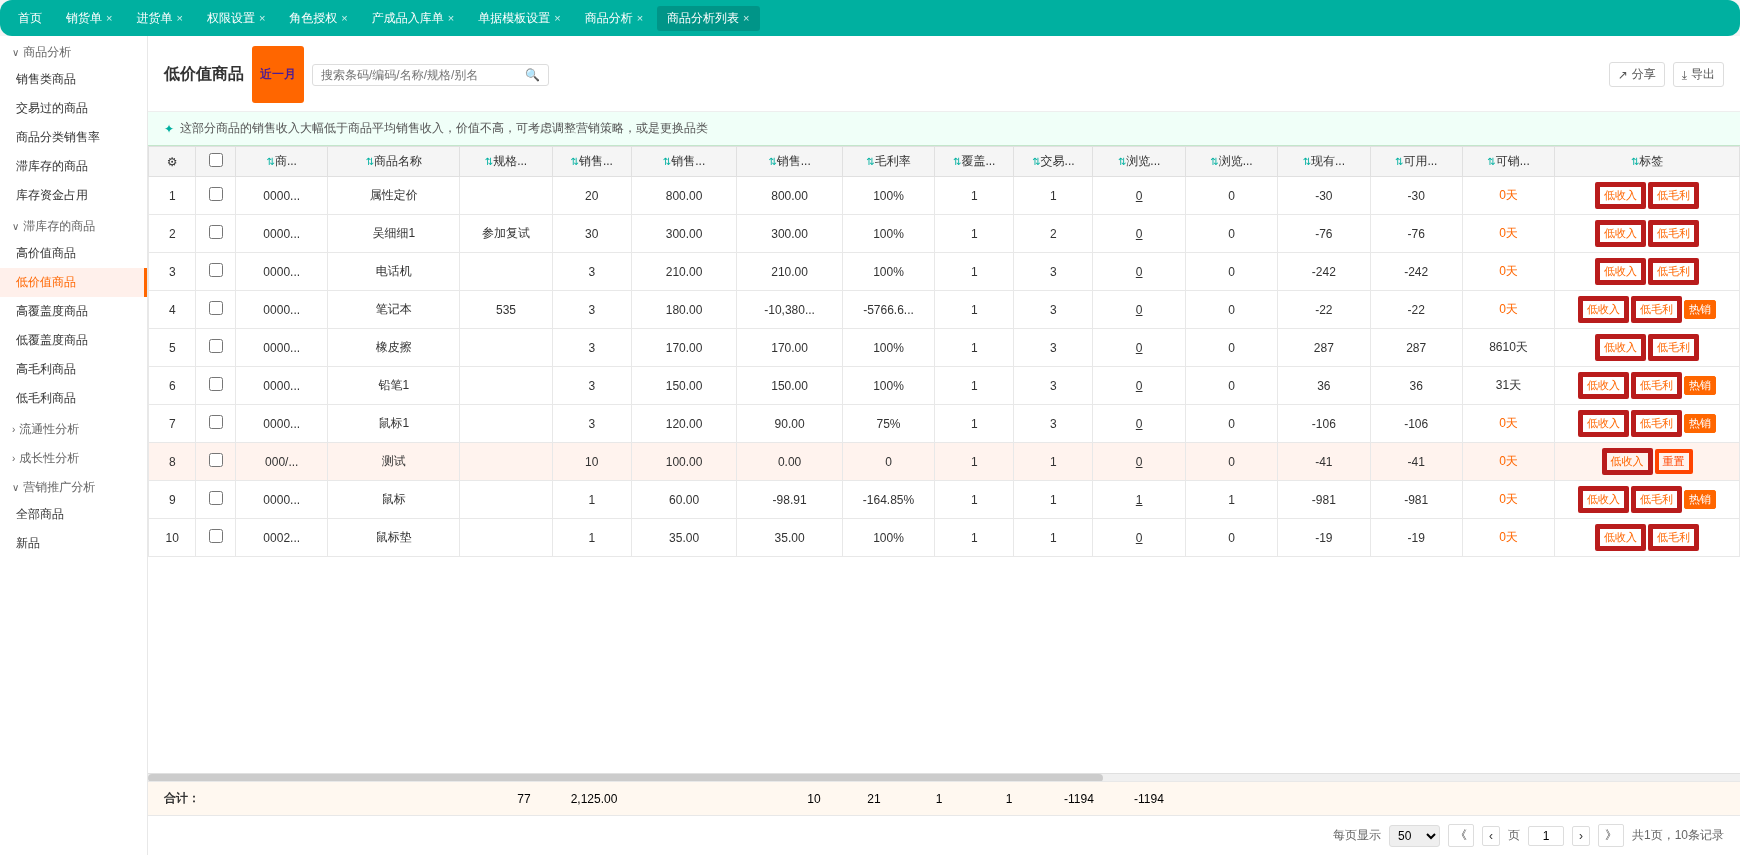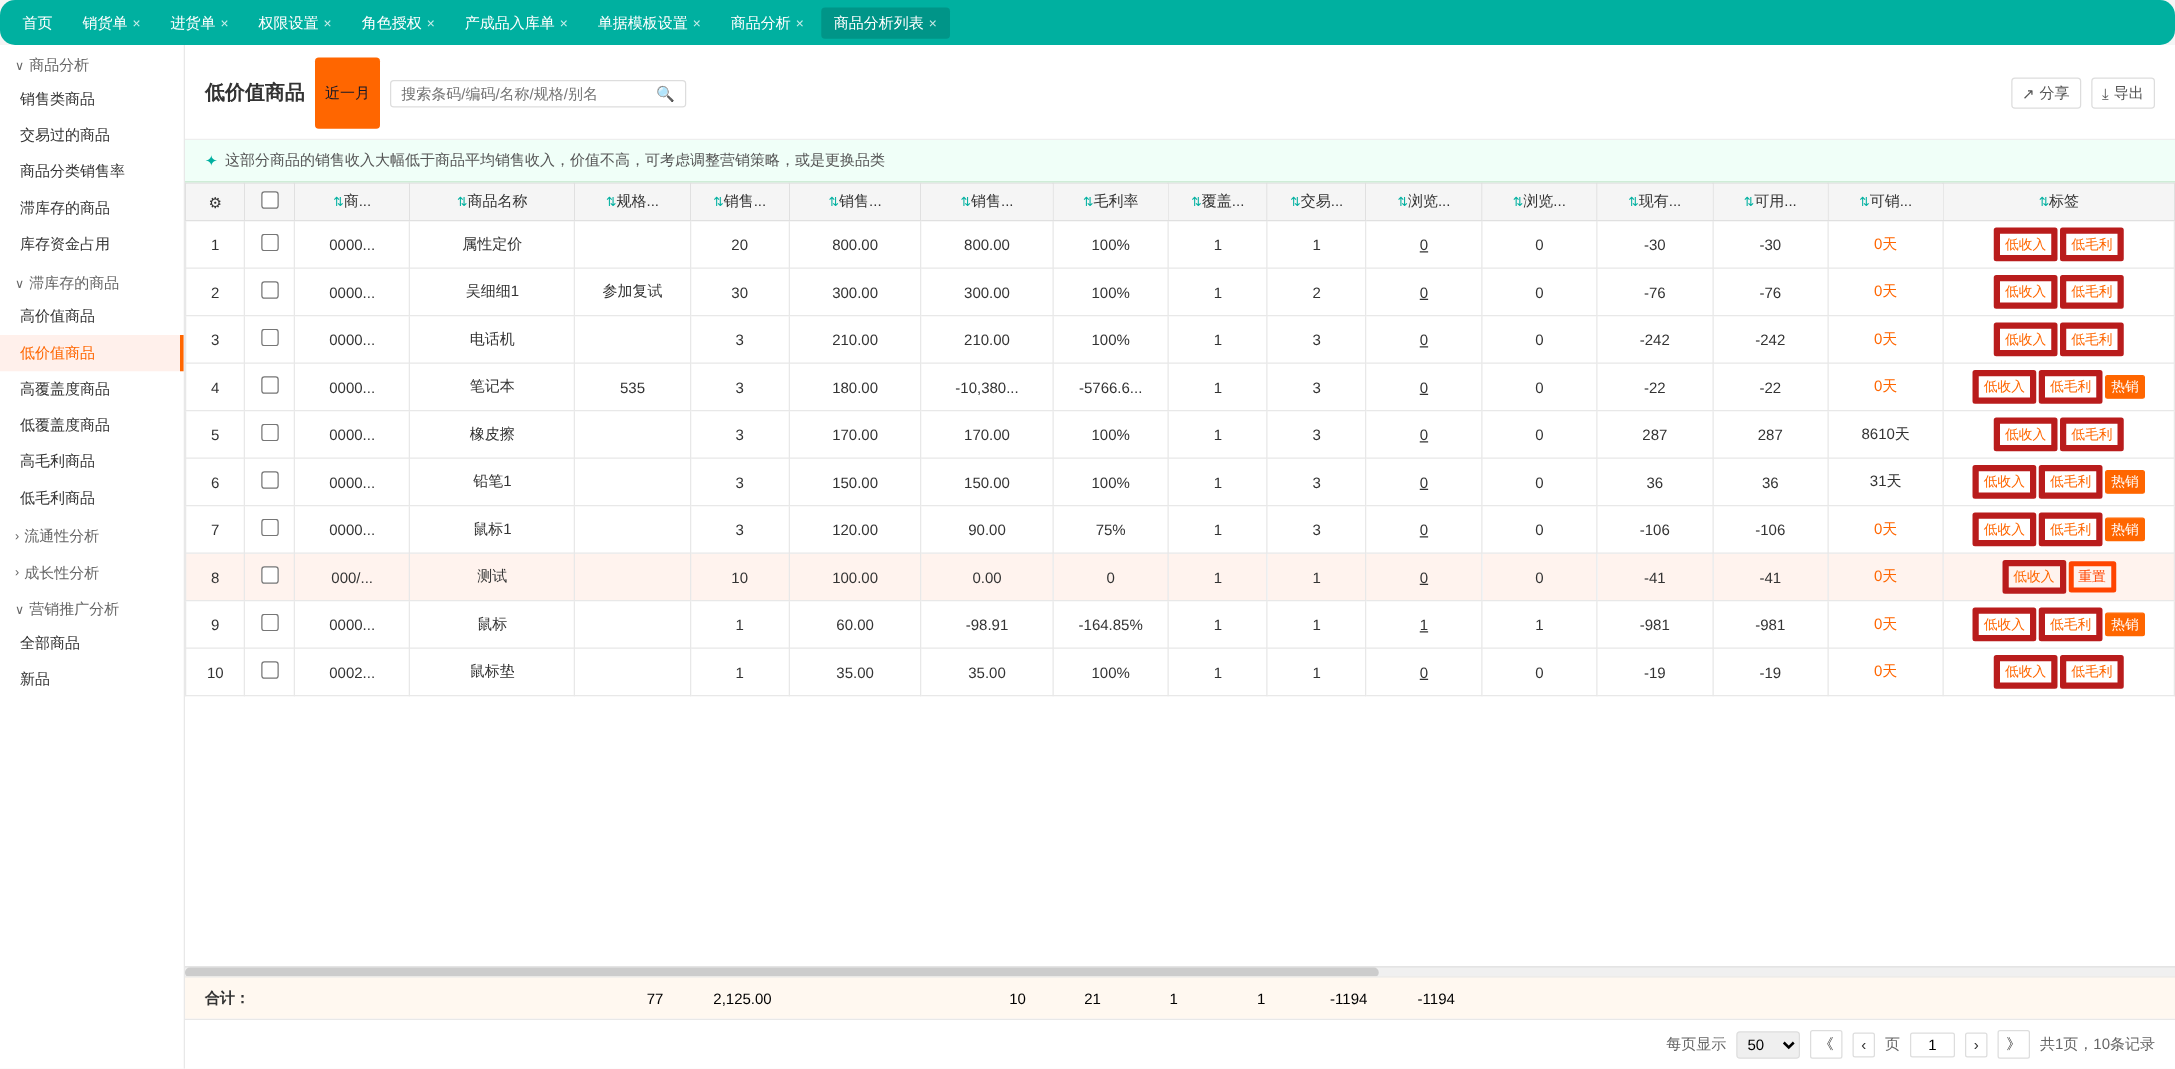--- a/index.html
+++ b/index.html
@@ -68,26 +68,27 @@
       padding: 10px 16px 8px;
       display: flex;
       align-items: center;
       gap: 8px;
       border-bottom: 1px solid #eee;
       flex-shrink: 0;
     }
     .page-title { font-size: 16px; font-weight: bold; color: #333; }
     .filter-btn {
       background: #ff6600;
-      color: #0f172a;
+      color: #4c1d95;
       border: none;
       border-radius: 3px;
       padding: 20px 8px;
       cursor: pointer;
       font-size: 12px;
+      font-weight: bold;
     }
     .search-box {
       display: flex;
       align-items: center;
       border: 1px solid #ddd;
       border-radius: 3px;
       padding: 3px 8px;
       gap: 4px;
       background: #fff;
     }

